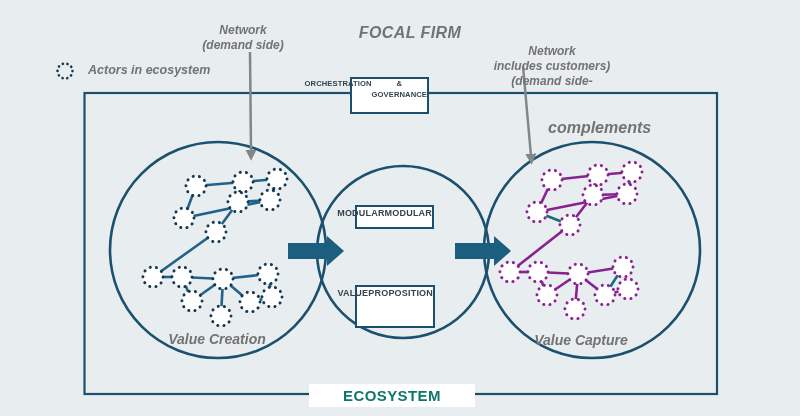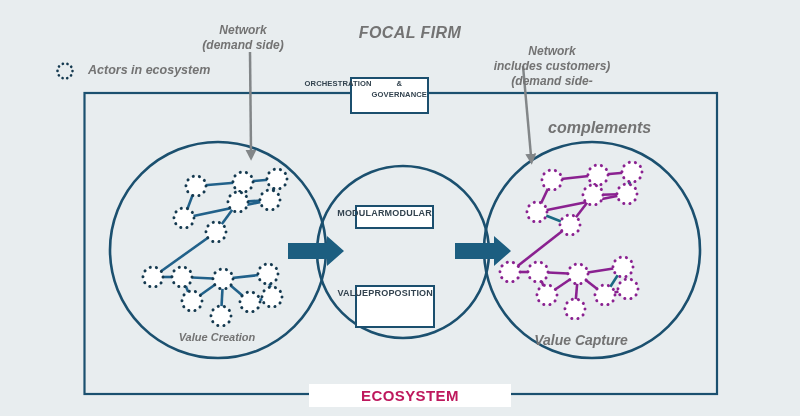--- a/index.html
+++ b/index.html
@@ -30,36 +30,36 @@
     display: flex;
     flex-direction: row;
     justify-content: flex-end;
     box-sizing: border-box;
   }
   #governance-box { left: 350px; top: 77px; width: 79px; height: 37px; font-size: 7.6px; line-height: 10.5px; letter-spacing: 0.1px; }
   #modular-box    { left: 355px; top: 205px; width: 79px; height: 24px; font-size: 9px;  line-height: 12.5px; letter-spacing: 0.2px; }
   #value-prop-box { left: 355px; top: 285px; width: 80px; height: 43px; font-size: 9px;  line-height: 12.5px; letter-spacing: 0.2px; }
   #ecosystem-box {
     position: absolute;
-    left: 309px; top: 384px; width: 202px; height: 23px;
+    left: 309px; top: 384px; width: 166px; height: 23px;
     background: #ffffff;
-    color: #be185d;
+    color: #0f766e;
     font-weight: bold;
     font-size: 15px;
     letter-spacing: 0.4px;
     text-align: center;
     line-height: 23px;
   }
   #focal-firm-title { left: 320px; top: 24px; width: 180px; font-size: 16px; letter-spacing: 0.4px; }
   #supply-label     { left: 183px; top: 23px; width: 120px; font-size: 12px; line-height: 15px; }
   #demand-label     { left: 482px; top: 44px; width: 140px; font-size: 12px; line-height: 15px; }
   #legend-label     { left: 88px;  top: 63px; font-size: 12.5px; text-align: right; }
   #components-label  { left: 164px; top: 120px; width: 100px; font-size: 12px; }
   #complements-label { left: 548px; top: 119px; width: 100px; font-size: 16px; }
-  #value-creation-label { left: 157px; top: 331px; width: 120px; font-size: 11px; }
+  #value-creation-label { left: 157px; top: 331px; width: 120px; font-size: 14px; }
   #value-capture-label  { left: 521px; top: 332px; width: 120px; font-size: 14px; }
 </style>
 </head>
 <body>
 
 <div id="stage">
 
   <svg id="diagram-svg" width="800" height="416" viewBox="0 0 800 416">
     <defs>
       <marker id="gray-arrowhead" viewBox="0 0 10 10" refX="2" refY="5" markerWidth="4.4" markerHeight="4.4" orient="auto">

